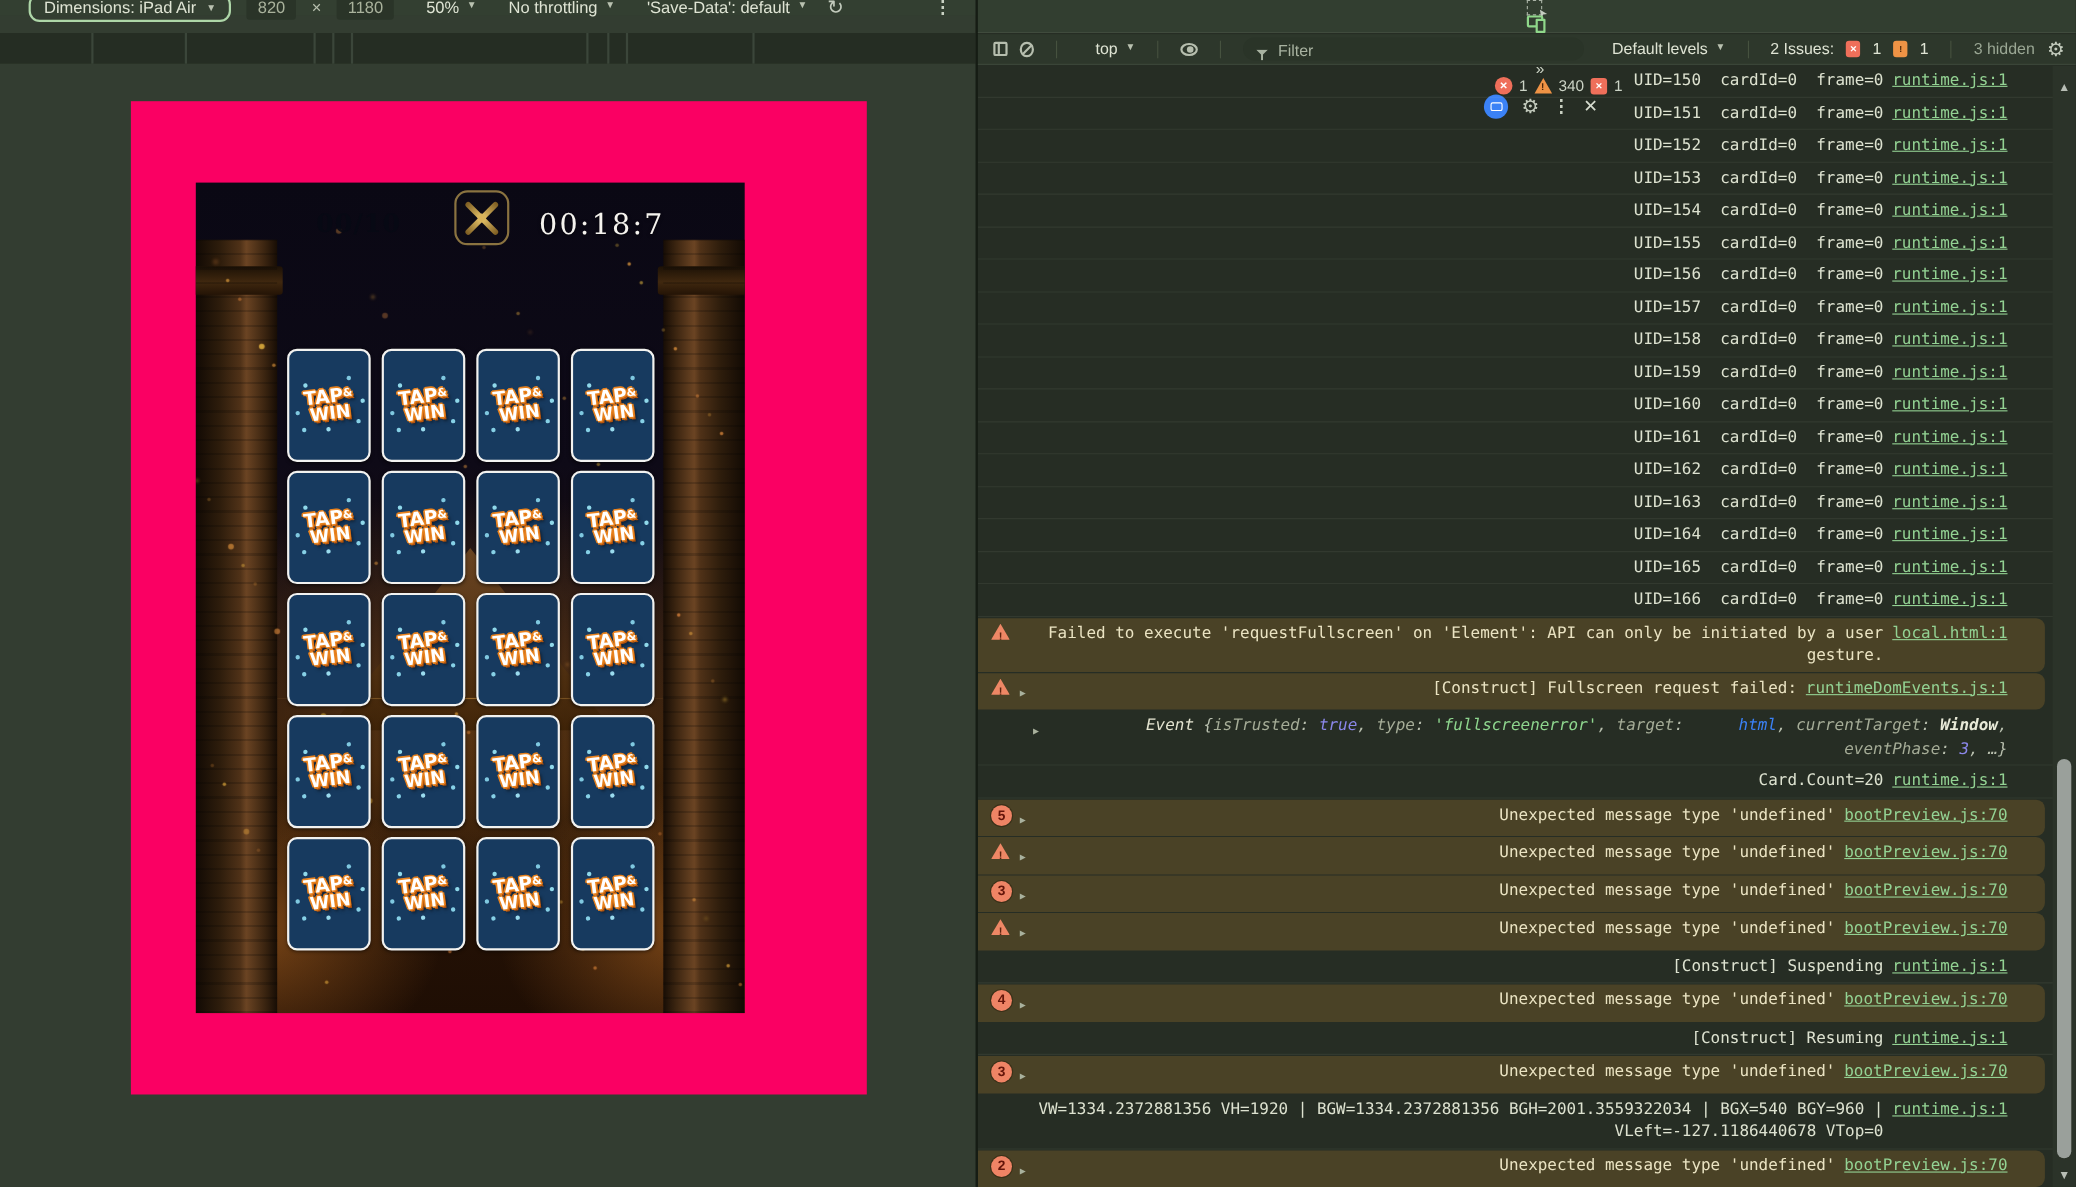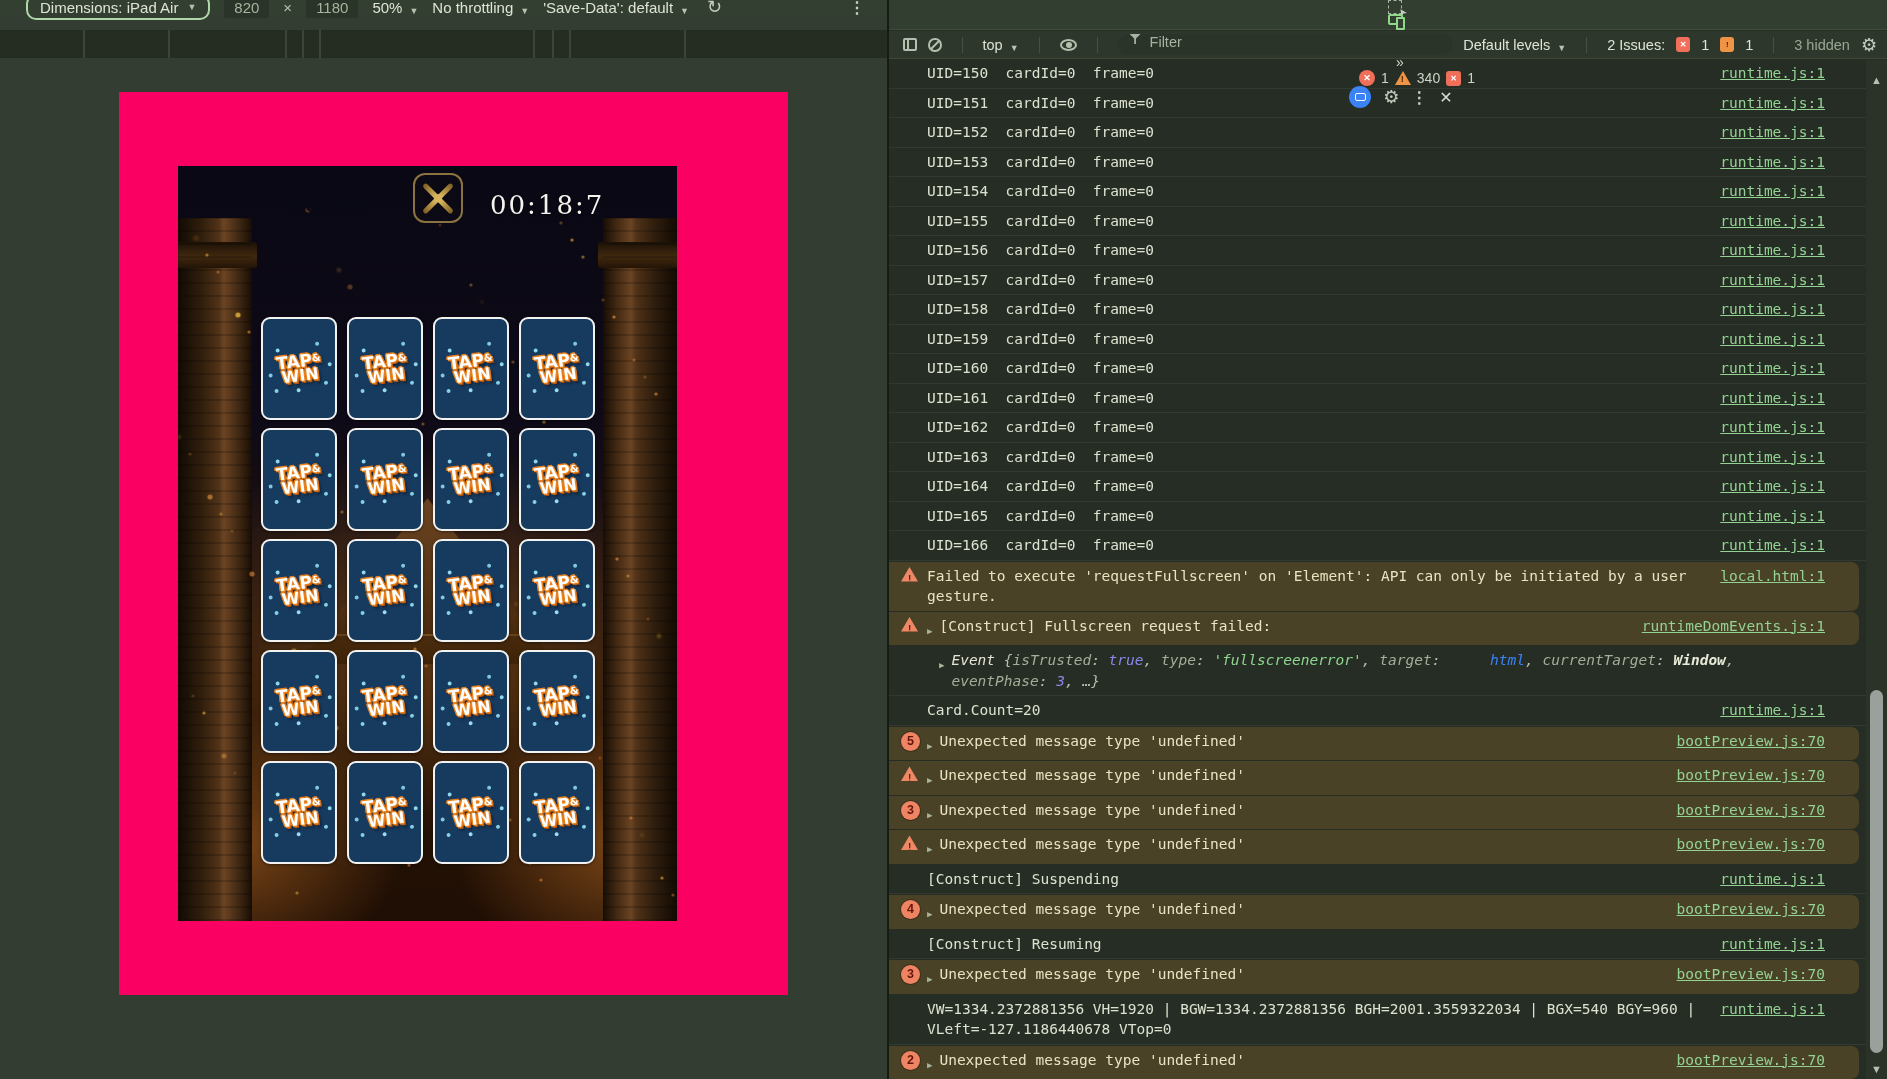--- a/index.html
+++ b/index.html
@@ -10,21 +10,21 @@
   .left-pane { position:absolute; left:0; top:0; width:887px; height:1079px; background:#333d31; }
 
   .emu-toolbar { position:absolute; left:0; top:0; width:887px; height:14px; background:#333f31;
                  display:flex; align-items:center; padding-left:26px; gap:14px;
                  font-size:15px; color:#dfe4d4; white-space:nowrap; }
   .dim-chip { display:flex; align-items:center; gap:9px; border:2px solid #aed7a8; border-radius:10px;
               padding:1px 12px; height:26px; }
   .caret { font-size:9px; color:#b9c1b0; }
   .dim-input { background:#2a3428; color:#a9b29c; border-radius:3px; padding:2px 10px; }
   .times { color:#b9c1b0; }
-  .emu-select { display:flex; align-items:flex-end; gap:7px; }
+  .emu-select { display:flex; align-items:flex-start; gap:7px;margin-left:15px; }
   .rotate-icon { font-size:18px; color:#c3cbbd; margin-left:4px; }
   .kebab { margin-left:auto; margin-right:22px; color:#c9d1c3; font-size:16px; font-weight:bold; letter-spacing:0; }
 
   .media-bar { position:absolute; left:0; top:30px; width:887px; height:28px; background:#252d23; }
   .media-bar .mq-line { position:absolute; top:0; bottom:0; width:2px; background:#3b463a; }
 
   .viewport { position:absolute; left:0; top:58px; width:887px; height:1021px; background:#333d31; }
   .page { position:absolute; left:119px; top:34px; width:669px; height:903px; background:#fa0063; }
 
   
@@ -115,31 +115,31 @@
   .ctoolbar { position:absolute; left:0; top:31px; width:100%; height:28px; background:#2d372b;
               border-bottom:1px solid #3c473a; display:flex; align-items:center; padding-left:14px; gap:11px;
               font-size:14.5px; color:#dfe4d4; white-space:nowrap; }
   .sidebar-glyph { width:15px; height:13px; border:2px solid #b6beae; border-radius:2px; position:relative; }
   .sidebar-glyph::before { content:''; position:absolute; left:2px; top:0; bottom:0; width:2px; background:#b6beae; }
   .clear-glyph { width:14px; height:14px; border:2px solid #b6beae; border-radius:50%; position:relative; }
   .clear-glyph::before { content:''; position:absolute; left:-1px; top:4px; width:12px; height:2px; background:#b6beae;
                          transform:rotate(-45deg); }
   .eye-glyph { width:18px; height:12px; border:2px solid #b6beae; border-radius:50%; position:relative; }
   .eye-glyph::before { content:''; position:absolute; left:4px; top:1px; width:6px; height:6px; border-radius:50%; background:#b6beae; }
-  .filter-pill { width:358px; height:21px; border-radius:11px; background:#2a3428; display:flex; align-items:flex-start;
+  .filter-pill { width:358px; height:21px; border-radius:11px; background:#2a3428; display:flex; align-items:flex-end;
                  gap:9px; padding-left:12px; color:#a8b2a0; }
   .funnel { width:11px; height:10px; background:#a8b2a0; clip-path:polygon(0 0,100% 0,58% 45%,58% 100%,42% 100%,42% 45%); }
   .dim-label { color:#9aa794; }
   .ct-gear { margin-left:auto; margin-right:10px; }
 
   
   .console-log { position:absolute; left:0; top:59px; width:100%; height:1020px; overflow:hidden;
                  font-family:"DejaVu Sans Mono", monospace; font-size:14.5px; }
   .crow { display:flex; align-items:flex-start; min-height:29px; padding:4px 62px 4px 12px; line-height:20.5px;
-          border-bottom:1px solid rgba(214,226,200,0.07); color:#dde2d0; }
+          border-bottom:1px solid rgba(214,226,200,0.07); color:#dde2d0;text-align:right; }
   .crow .cicon { width:26px; flex:none; display:flex; align-items:center; padding-top:1px; }
   .crow .arrow { flex:none; color:#a9b19d; font-size:9px; margin:5px 7px 0 0; }
   .crow .ctext { flex:1; white-space:pre-wrap; word-break:break-word; }
   .crow .clink { flex:none; margin-left:8px; color:#93d293; text-decoration:underline; }
   .crow.olive { background:#4a4226; border-bottom:none; margin:1px 0; width:calc(100% - 28px);
                 border-radius:0 8px 8px 0; padding-right:34px; color:#eae3c2; }
   .rep-badge { width:19px; height:19px; border-radius:50%; background:#ef8465; color:#64150a;
                font-family:"Liberation Sans", sans-serif; font-size:12.5px; font-weight:bold;
                display:flex; align-items:center; justify-content:center; box-shadow:0 0 0 1px #3a3018; }
   .warn-tri { display:inline-block; width:17px; height:15px; background:#ee8765;

